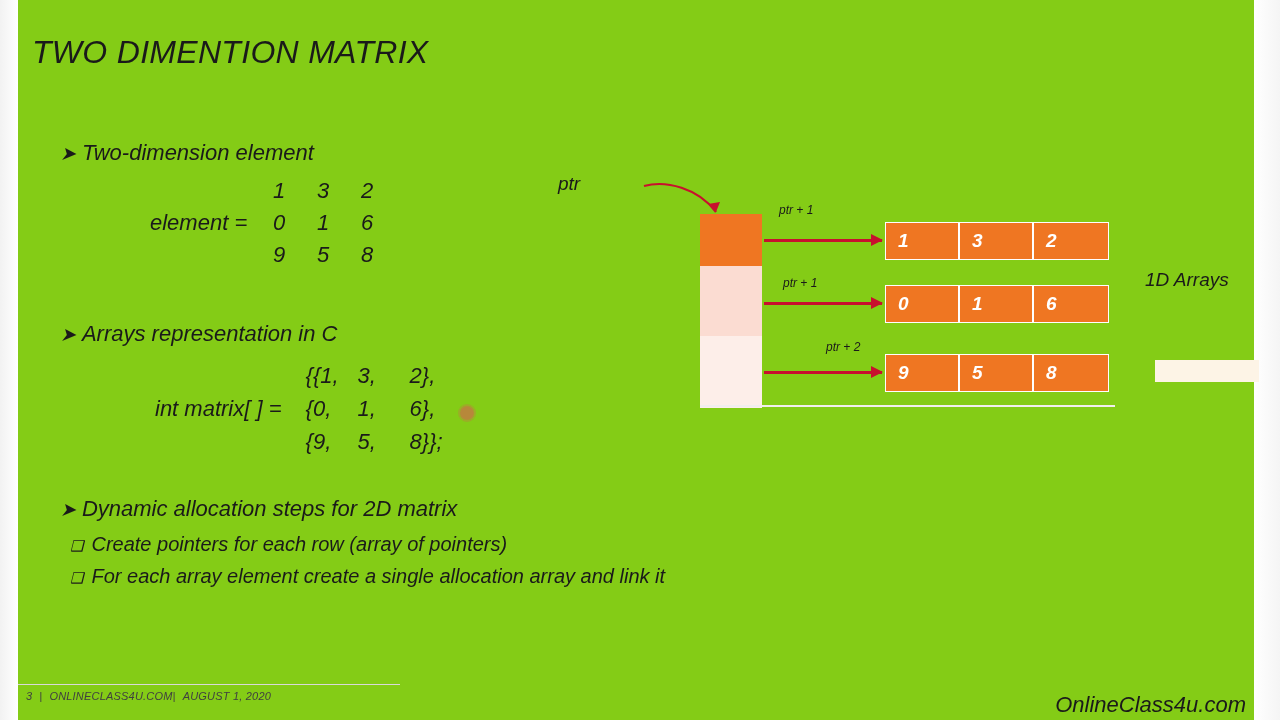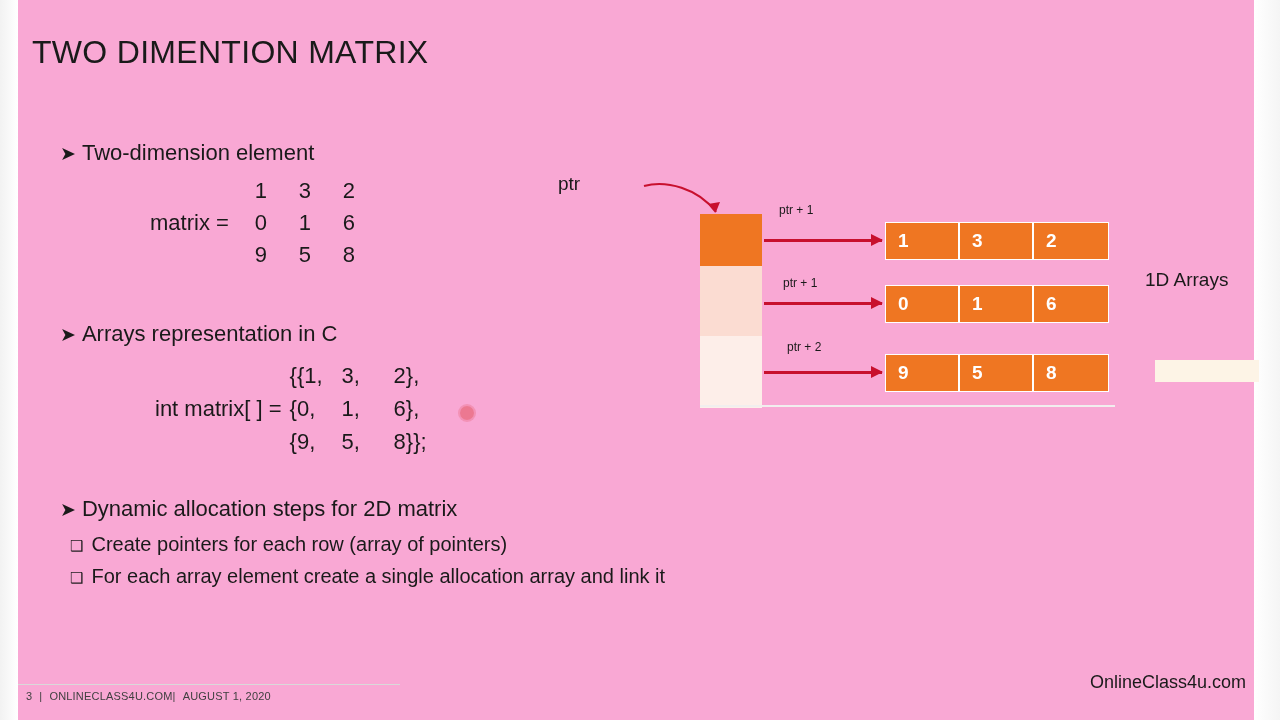--- a/index.html
+++ b/index.html
@@ -11,21 +11,22 @@
     height: 720px;
     background: #ffffff;
     font-family: "Liberation Sans", sans-serif;
     color: #1a1a1a;
     overflow: hidden;
     position: relative;
   }
   .slide {
     position: absolute;
     inset: 0;
-    background: #f9a8d4;
+    background: #84cc16;
+    font-style: italic;
   }
   
   .edge-band-left {
     position: absolute;
     left: 0; top: 0;
     width: 18px; height: 720px;
     background: linear-gradient(to right, #f2f2f2, #ffffff);
   }
   .edge-band-right {
     position: absolute;
@@ -97,21 +98,21 @@
   .carray-block {
     position: absolute;
     left: 155px;
     top: 362px;
     display: flex;
     align-items: center;
     font-size: 22px;
   }
   .carray-label {
     white-space: nowrap;
-    margin-right: 8px;
+    margin-right: 24px;
   }
   .carray-rows {
     display: flex;
     flex-direction: column;
     row-gap: 6px;
   }
   .carray-row {
     display: grid;
     grid-template-columns: 52px 52px 56px;
     white-space: pre;
@@ -160,21 +161,21 @@
   .ptr-cell.c2 { background: #fdeee9; height: 72px; }
 
   .row-label {
     position: absolute;
     font-size: 12px;
     color: #1a1a1a;
     white-space: nowrap;
   }
   .row-label.l0 { left: 779px; top: 203px; }
   .row-label.l1 { left: 783px; top: 276px; }
-  .row-label.l2 { left: 787px; top: 340px; }
+  .row-label.l2 { left: 826px; top: 340px; }
 
   .arr {
     position: absolute;
     height: 3px;
     background: #c8102e;
   }
   .arr::after {
     content: "";
     position: absolute;
     right: -1px;
@@ -263,43 +264,43 @@
     letter-spacing: 0.2px;
     white-space: nowrap;
     display: flex;
     align-items: center;
     gap: 7px;
   }
   .footer-left .page-num { font-size: 11px; }
   .brand {
     position: absolute;
     right: 34px;
-    top: 672px;
-    font-size: 18px;
+    top: 692px;
+    font-size: 22px;
     color: #1a1a1a;
     white-space: nowrap;
   }
 </style>
 </head>
 <body>
 
 <div class="slide">
 
   <div class="edge-band-left"></div>
   <div class="edge-band-right"></div>
 
   <div class="title">TWO DIMENTION MATRIX</div>
 
   <div class="bullet" style="left:60px; top:140px;">
     <span class="marker">➤</span>
     <span>Two-dimension element</span>
   </div>
 
   <div class="matrix-block">
-    <div class="matrix-label">matrix =</div>
+    <div class="matrix-label">element =</div>
     <div class="matrix-grid">
       <div>1</div>
       <div>3</div>
       <div>2</div>
       <div>0</div>
       <div>1</div>
       <div>6</div>
       <div>9</div>
       <div>5</div>
       <div>8</div>

